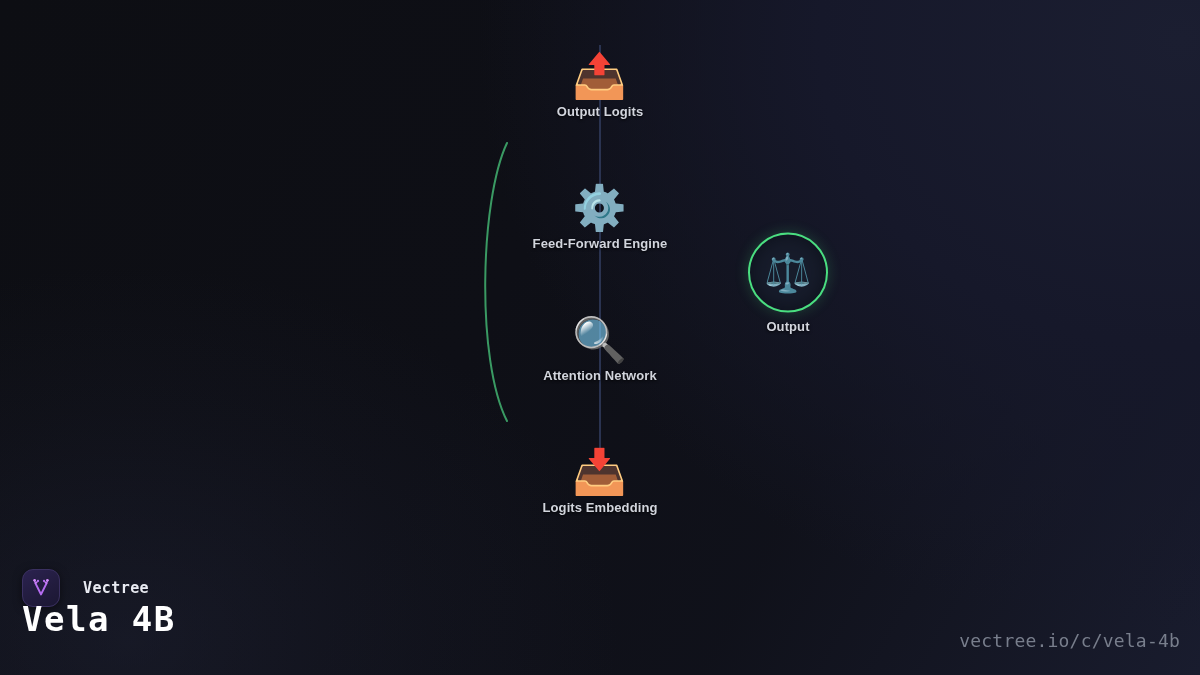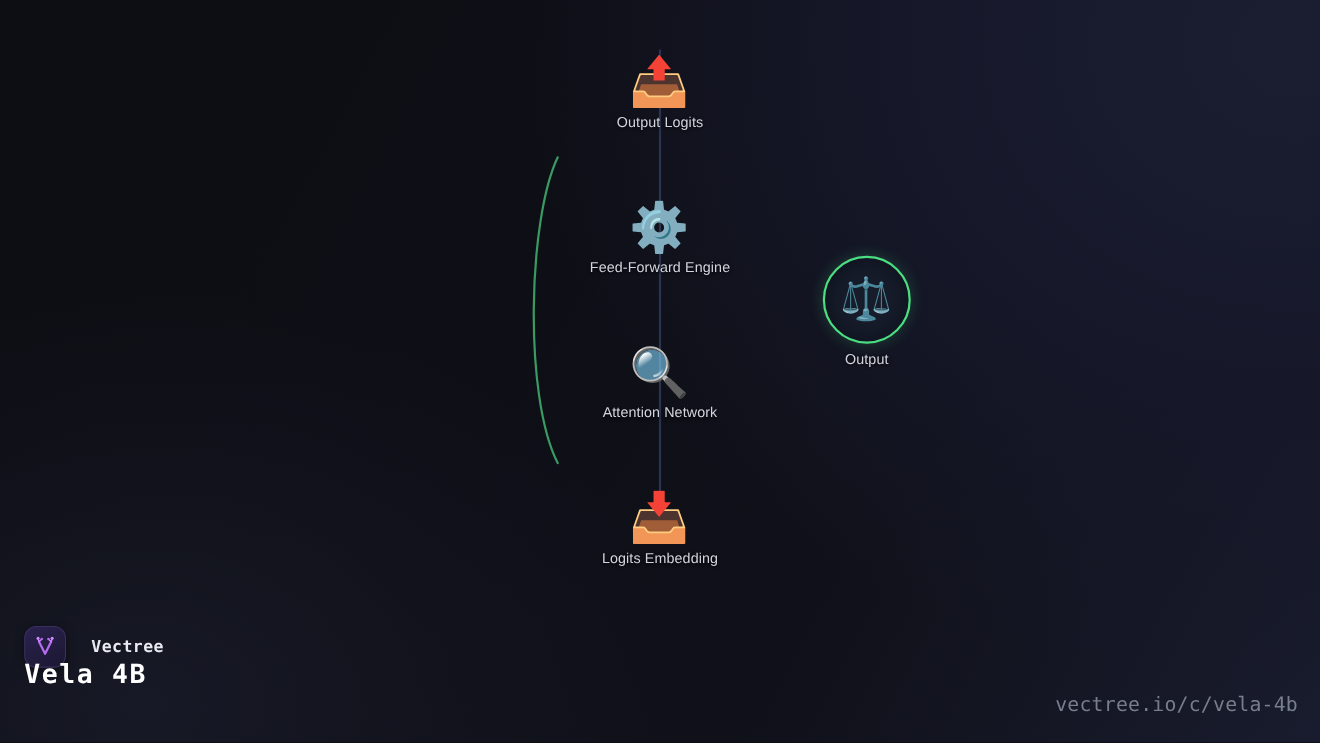--- a/index.html
+++ b/index.html
@@ -53,20 +53,21 @@
     align-items: center;
     justify-content: center;
     user-select: none;
   }
   .node-label {
     font-size: 13px;
     color: #d2d5dd;
     letter-spacing: 0.1px;
     white-space: nowrap;
     text-shadow: 0 1px 3px rgba(0,0,0,0.85);
+    font-weight: bold;
   }
   .node.highlight .node-glyph {
     width: 76px;
     height: 76px;
     border-radius: 50%;
     background: #171c2b;
     border: 2px solid #4ade80;
     box-shadow: 0 0 14px rgba(74,222,128,0.22), inset 0 0 18px rgba(10,14,24,0.85);
     font-size: 38px;
     margin-bottom: 2px;
@@ -104,21 +105,21 @@
     font-size: 15px;
     font-weight: bold;
     color: #e9ebf2;
     letter-spacing: 0.4px;
   }
   #title {
     position: absolute;
     left: 22px;
     top: 44px;
     font-family: "DejaVu Sans Mono", monospace;
-    font-size: 24px;
+    font-size: 34px;
     font-weight: bold;
     color: #ffffff;
     letter-spacing: 1.5px;
   }
   #url {
     position: absolute;
     right: 20px;
     bottom: 24px;
     font-family: "DejaVu Sans Mono", monospace;
     font-size: 18px;

